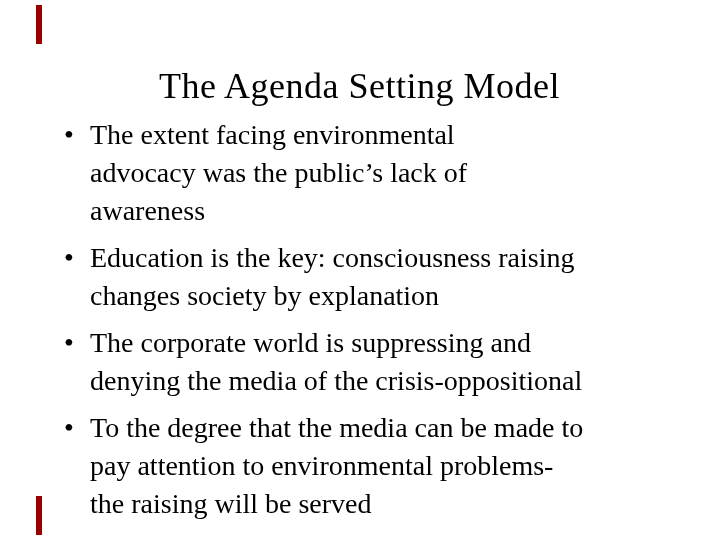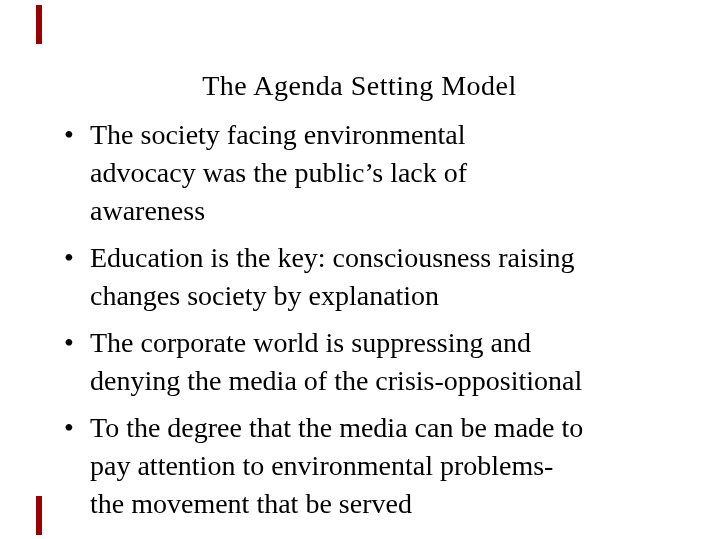--- a/index.html
+++ b/index.html
@@ -25,21 +25,21 @@
   }
   .accent-top { top: 5px; }
   .accent-bottom { top: 496px; }
   .title {
     position: absolute;
     top: 62px;
     left: 0;
     width: 719px;
     margin: 0;
     text-align: center;
-    font-size: 28px;
+    font-size: 36px;
     font-weight: normal;
     line-height: 48px;
     white-space: nowrap;
     letter-spacing: 0.5px;
   }
   .bullets {
     position: absolute;
     top: 116px;
     left: 90px;
     width: 600px;
@@ -72,35 +72,35 @@
 
   <div class="accent accent-top" style="background: rgb(153, 0, 0);"></div>
 
   <div class="accent accent-bottom" style="background: rgb(153, 0, 0);"></div>
 
   <h1 class="title">The Agenda Setting Model</h1>
 
   <ul class="bullets">
     <li>
       <span class="bullet-marker">•</span>
-      <span class="bullet-text">The society facing environmental
+      <span class="bullet-text">The extent facing environmental
 advocacy was the public’s lack of
 awareness</span>
     </li>
     <li>
       <span class="bullet-marker">•</span>
       <span class="bullet-text">Education is the key: consciousness raising
 changes society by explanation</span>
     </li>
     <li>
       <span class="bullet-marker">•</span>
       <span class="bullet-text">The corporate world is suppressing and
 denying the media of the crisis-oppositional</span>
     </li>
     <li>
       <span class="bullet-marker">•</span>
       <span class="bullet-text">To the degree that the media can be made to
 pay attention to environmental problems-
-the movement that be served</span>
+the raising will be served</span>
     </li>
   </ul>
 
 </div>
 
 </body></html>

